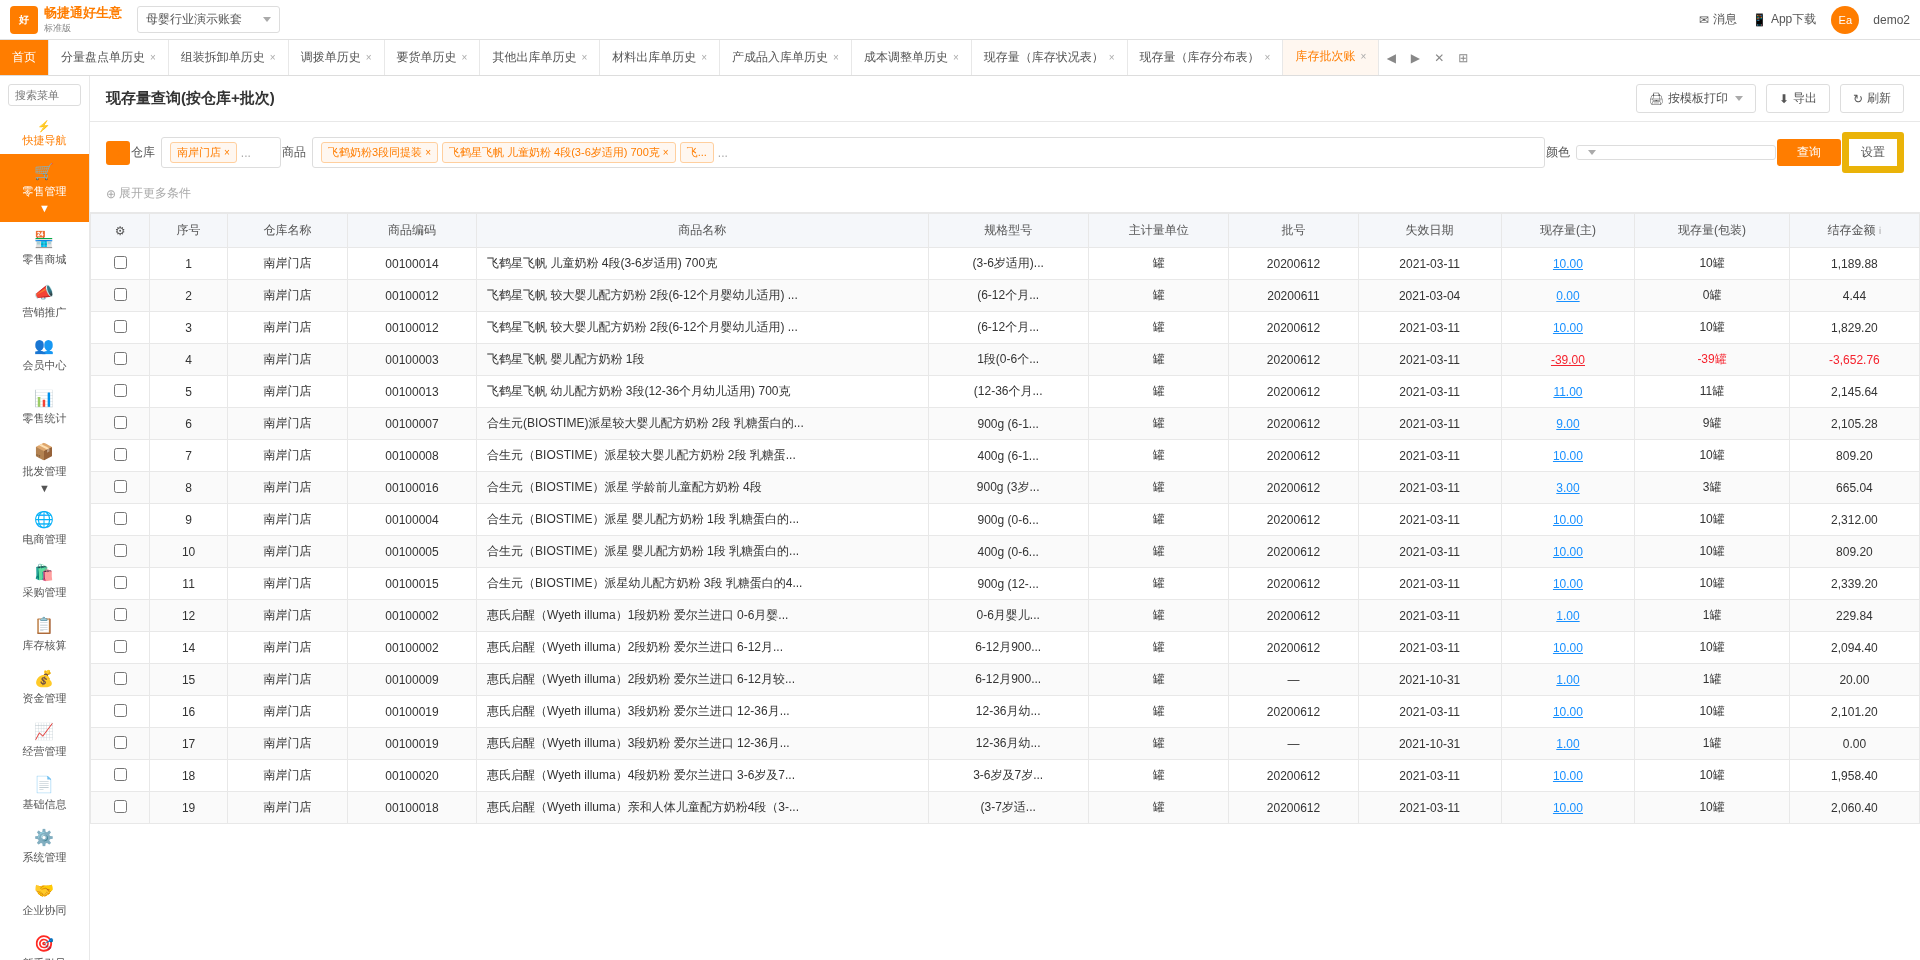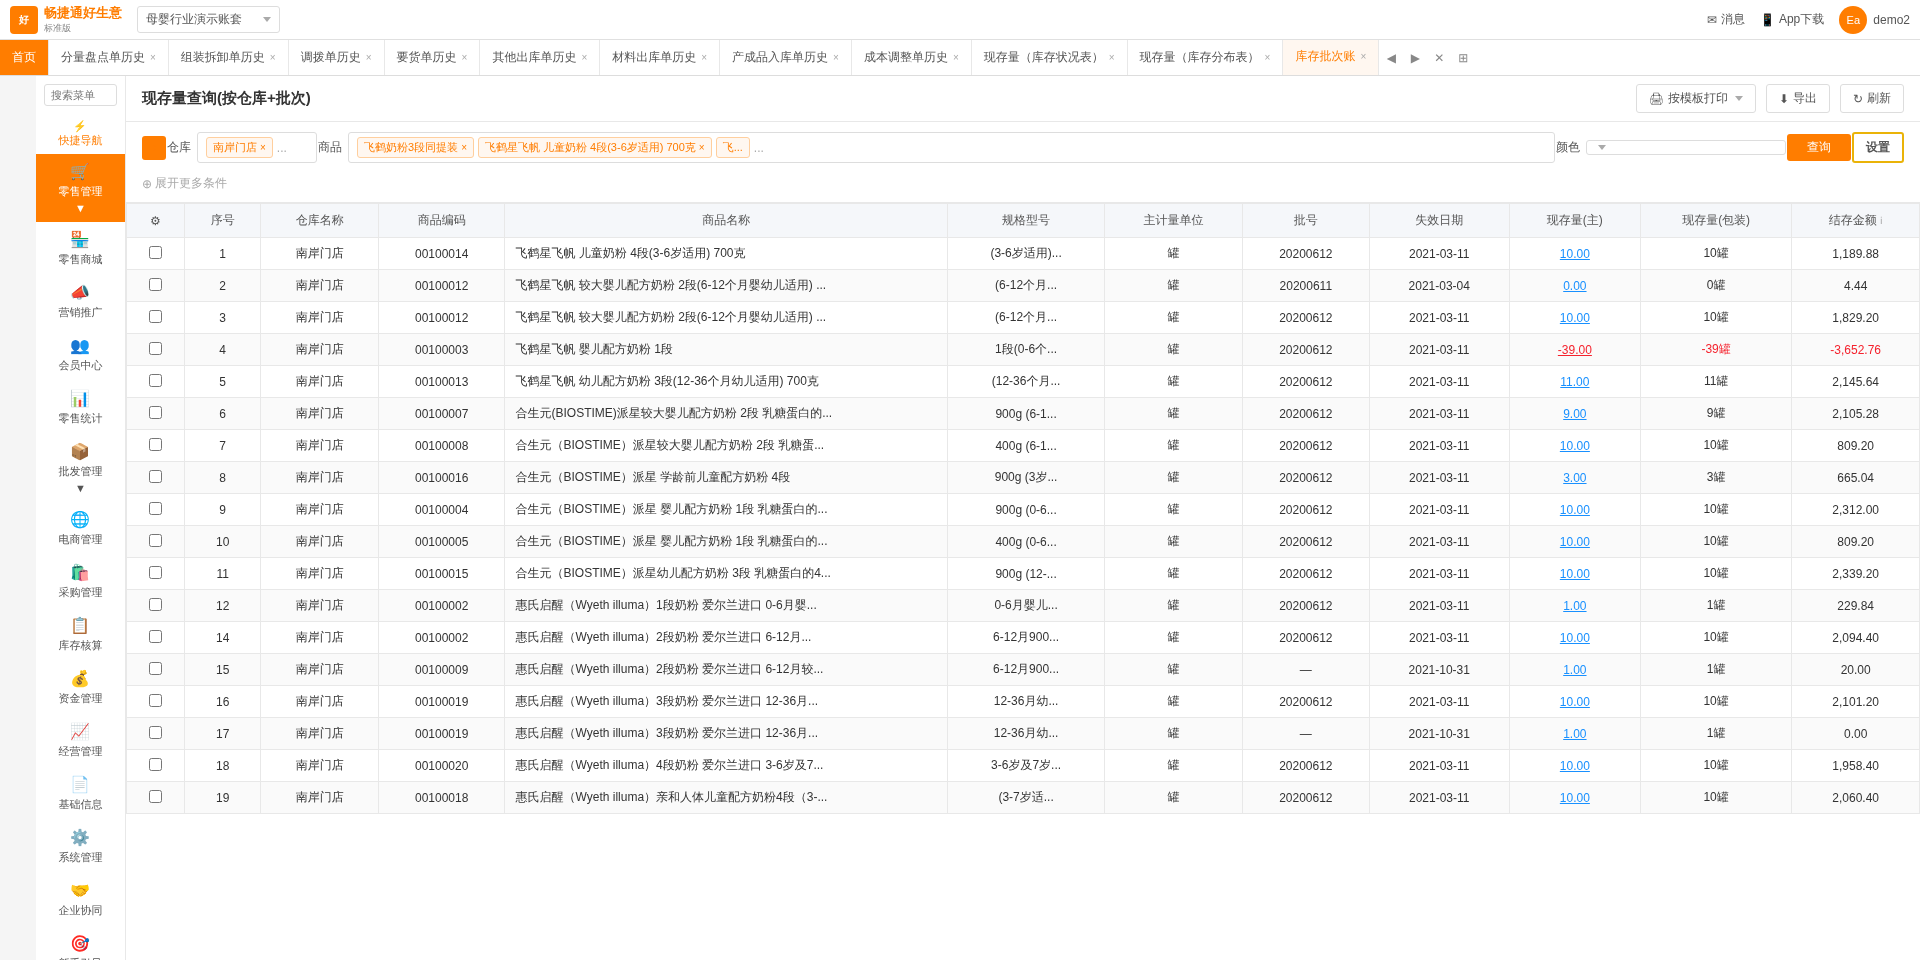--- a/index.html
+++ b/index.html
@@ -18,21 +18,21 @@
     
     .tab-bar { background: #fff; border-bottom: 1px solid #ddd; display: flex; align-items: center; height: 36px; overflow-x: auto; white-space: nowrap; }
     .tab-bar::-webkit-scrollbar { height: 3px; }
     .tab-item { display: inline-flex; align-items: center; padding: 0 12px; height: 52px; font-size: 12px; color: #555; cursor: pointer; border-right: 1px solid #e8e8e8; gap: 5px; flex-shrink: 0; }
     .tab-item.active { color: #ff7d00; border-bottom: 2px solid #ff7d00; background: #fff7f0; }
     .tab-item .close-btn { color: #aaa; font-size: 10px; cursor: pointer; }
     .tab-home { background: #ff7d00; color: #fff !important; }
     .tab-nav-btn { display: inline-flex; align-items: center; justify-content: center; width: 24px; height: 36px; cursor: pointer; color: #888; flex-shrink: 0; }
 
     
-    .main-layout { display: flex; flex: 1; overflow: hidden; margin-left: 36px; }
+    .main-layout { display: flex; flex: 1; overflow: hidden; }
 
     
     .sidebar { width: 90px; background: #fff; border-right: 1px solid #e8e8e8; display: flex; flex-direction: column; overflow-y: auto; }
     .sidebar-item { display: flex; flex-direction: column; align-items: center; padding: 8px 5px; cursor: pointer; font-size: 11px; color: #555; gap: 3px; }
     .sidebar-item.active { background: #ff7d00; color: #fff; }
     .sidebar-item .s-icon { font-size: 16px; }
     .sidebar-search { padding: 8px; }
     .sidebar-search input { width: 100%; border: 1px solid #ddd; border-radius: 3px; padding: 4px 6px; font-size: 11px; }
     .sidebar-quick { display: flex; flex-direction: column; align-items: center; padding: 6px 0; font-size: 11px; color: #ff7d00; cursor: pointer; }
 
@@ -53,21 +53,21 @@
     .filter-toggle { width: 24px; height: 24px; background: #ff7d00; color: #fff; border-radius: 3px; display: flex; align-items: center; justify-content: center; cursor: pointer; font-size: 14px; font-weight: bold; flex-shrink: 0; }
     .filter-group { display: flex; align-items: center; gap: 6px; }
     .filter-label { color: #555; font-size: 12px; white-space: nowrap; }
     .filter-input { display: flex; align-items: center; gap: 4px; border: 1px solid #ddd; border-radius: 3px; padding: 4px 8px; background: #fff; min-width: 120px; font-size: 12px; }
     .filter-tag { display: inline-flex; align-items: center; gap: 3px; background: #fff7f0; border: 1px solid #ffcf9e; border-radius: 3px; padding: 2px 6px; color: #ff7d00; font-size: 11px; }
     .filter-tag .remove { cursor: pointer; color: #ff7d00; font-size: 10px; }
     .filter-product-group { display: flex; align-items: center; gap: 6px; flex: 1; }
     .filter-color-group { display: flex; align-items: center; gap: 6px; }
     .filter-color-input { display: flex; align-items: center; gap: 4px; border: 1px solid #ddd; border-radius: 3px; padding: 4px 8px; background: #fff; min-width: 80px; font-size: 12px; flex: 1; }
     .btn-search-main { padding: 5px 20px; background: #ff7d00; color: #fff; border: none; border-radius: 3px; cursor: pointer; font-size: 12px; }
-    .btn-settings { padding: 5px 12px; background: #fff; color: #555; border: 2px solid #eab308; border-radius: 3px; cursor: pointer; font-size: 12px; font-weight: bold; }
+    .btn-settings { padding: 5px 12px; background: #fff; color: #555; border: 7px solid #eab308; border-radius: 3px; cursor: pointer; font-size: 12px; }
     .expand-btn { display: flex; align-items: center; gap: 3px; color: #aaa; cursor: pointer; font-size: 12px; margin: 0 auto; padding: 6px 0 0; }
 
     
     .table-wrapper { flex: 1; overflow-y: auto; overflow-x: auto; padding: 0; background: #fff; margin: 0; }
     table { width: 100%; border-collapse: collapse; font-size: 12px; }
     thead th { background: #f5f7fa; border: 1px solid #e8e8e8; padding: 8px 10px; font-weight: 500; color: #555; white-space: nowrap; text-align: center; position: sticky; top: 0; z-index: 1; }
     tbody td { border: 1px solid #e8e8e8; padding: 7px 10px; color: #333; white-space: nowrap; text-align: center; }
     tbody tr:nth-child(even) { background: #fafafa; }
     .td-name { text-align: left; max-width: 260px; overflow: hidden; text-overflow: ellipsis; }
     .td-num-link { color: #1890ff; text-decoration: underline; cursor: pointer; }
@@ -97,21 +97,21 @@
   <div class="spacer"></div>
   <div class="top-actions">
     <div class="action-item">
       <span>✉</span>
       <span>消息</span>
     </div>
     <div class="action-item">
       <span>📱</span>
       <span>App下载</span>
     </div>
-    <div style="display:flex;align-items:center;gap:6px;">
+    <div style="display:flex;align-items:center;gap:14px;">
       <div class="user-avatar">Ea</div>
       <span>demo2</span>
     </div>
   </div>
 </div>
 
 <div class="tab-bar">
   <div class="tab-item tab-home">
     <span>首页</span>
   </div>

